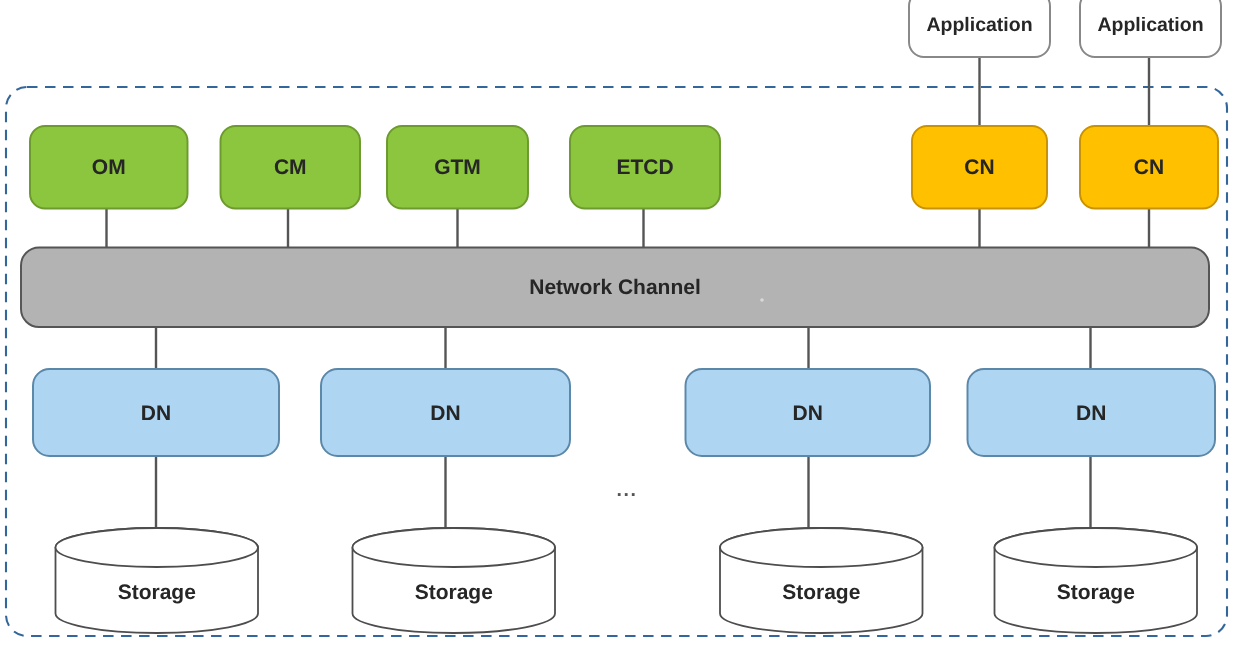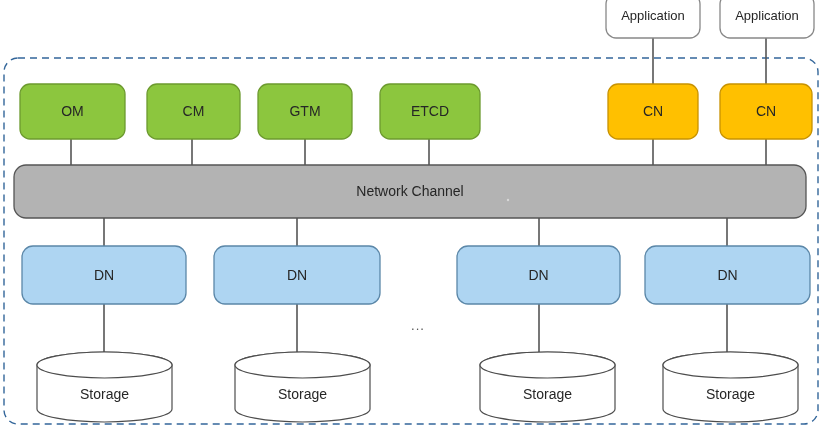--- a/index.html
+++ b/index.html
@@ -11,20 +11,21 @@
     width: 827px;
     height: 431px;
     overflow: hidden;
     font-family: "Liberation Sans", sans-serif;
   }
   #diagram-root {
     position: relative;
     width: 827px;
     height: 431px;
     background: #ffffff;
+    font-weight: bold;
   }
   svg.canvas {
     display: block;
     width: 827px;
     height: 431px;
   }
   text {
     font-family: "Liberation Sans", sans-serif;
     fill: #262626;
     dominant-baseline: middle;

